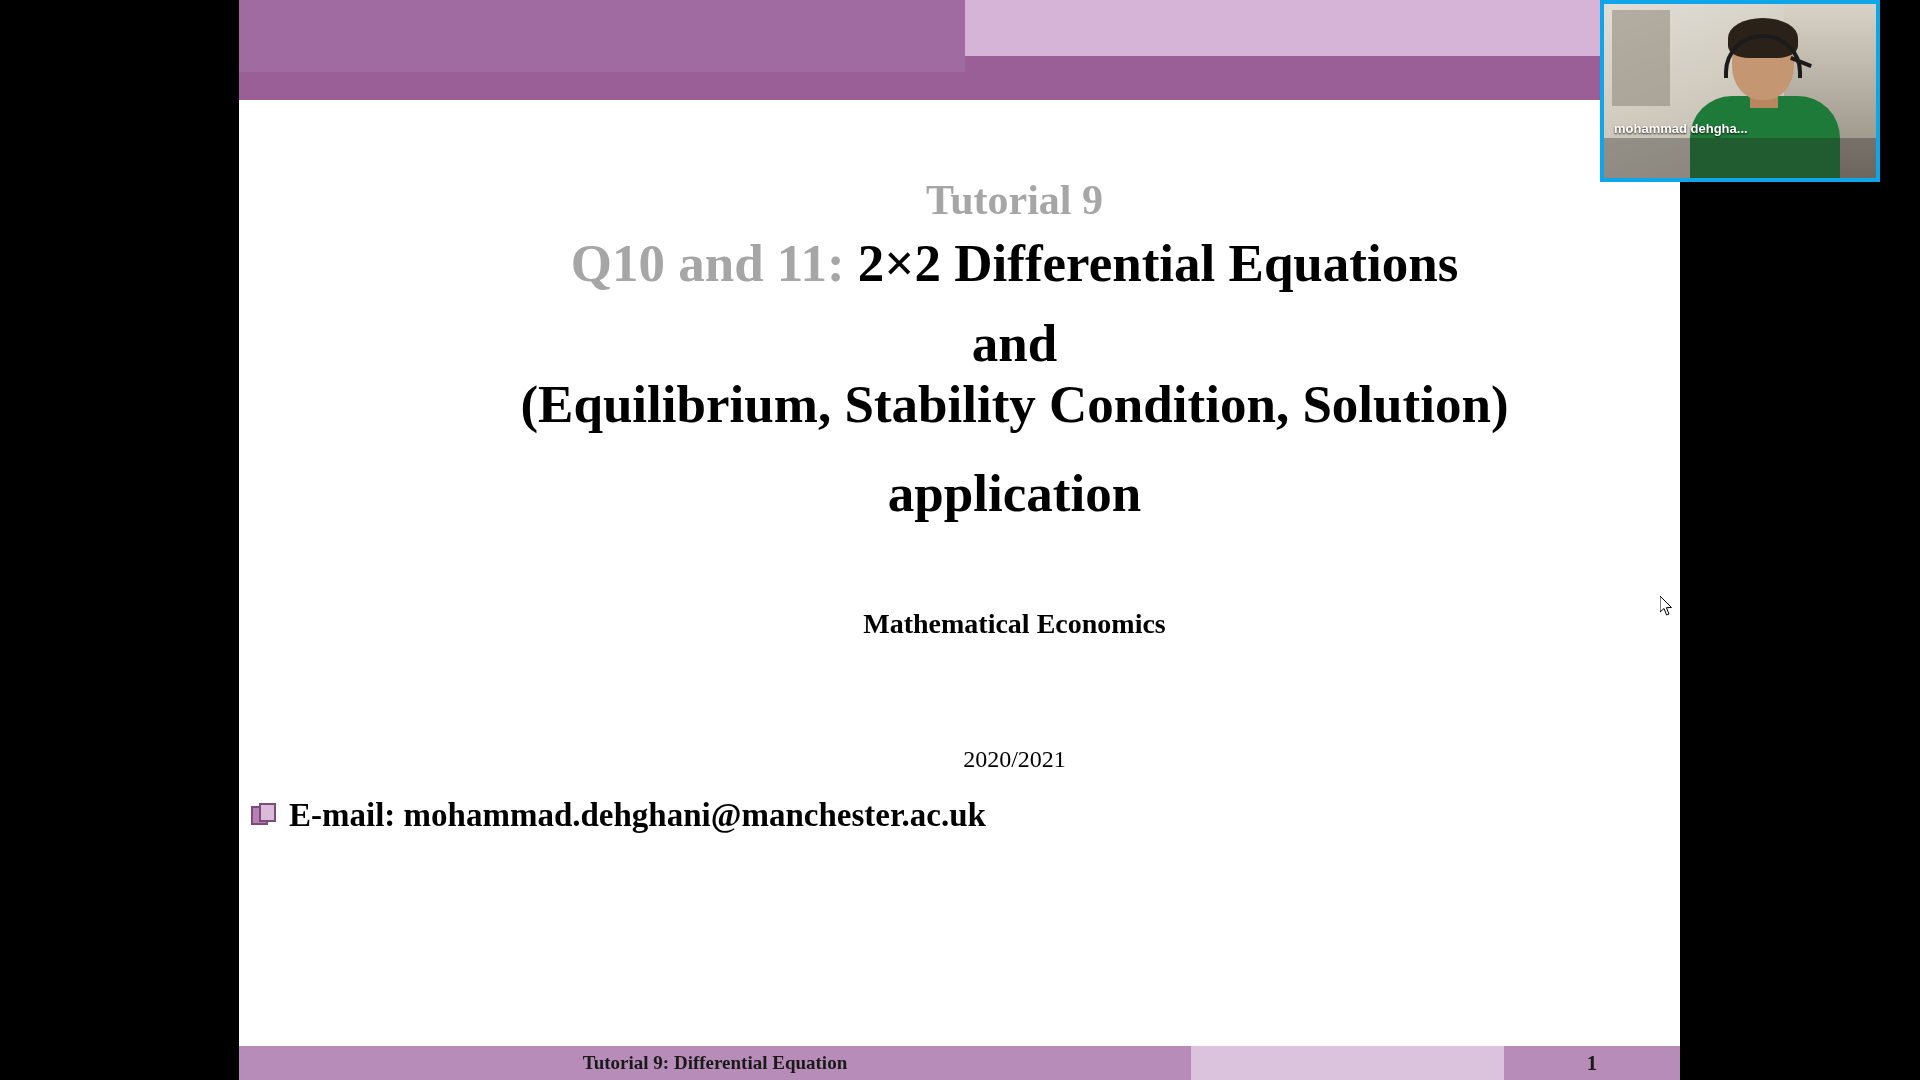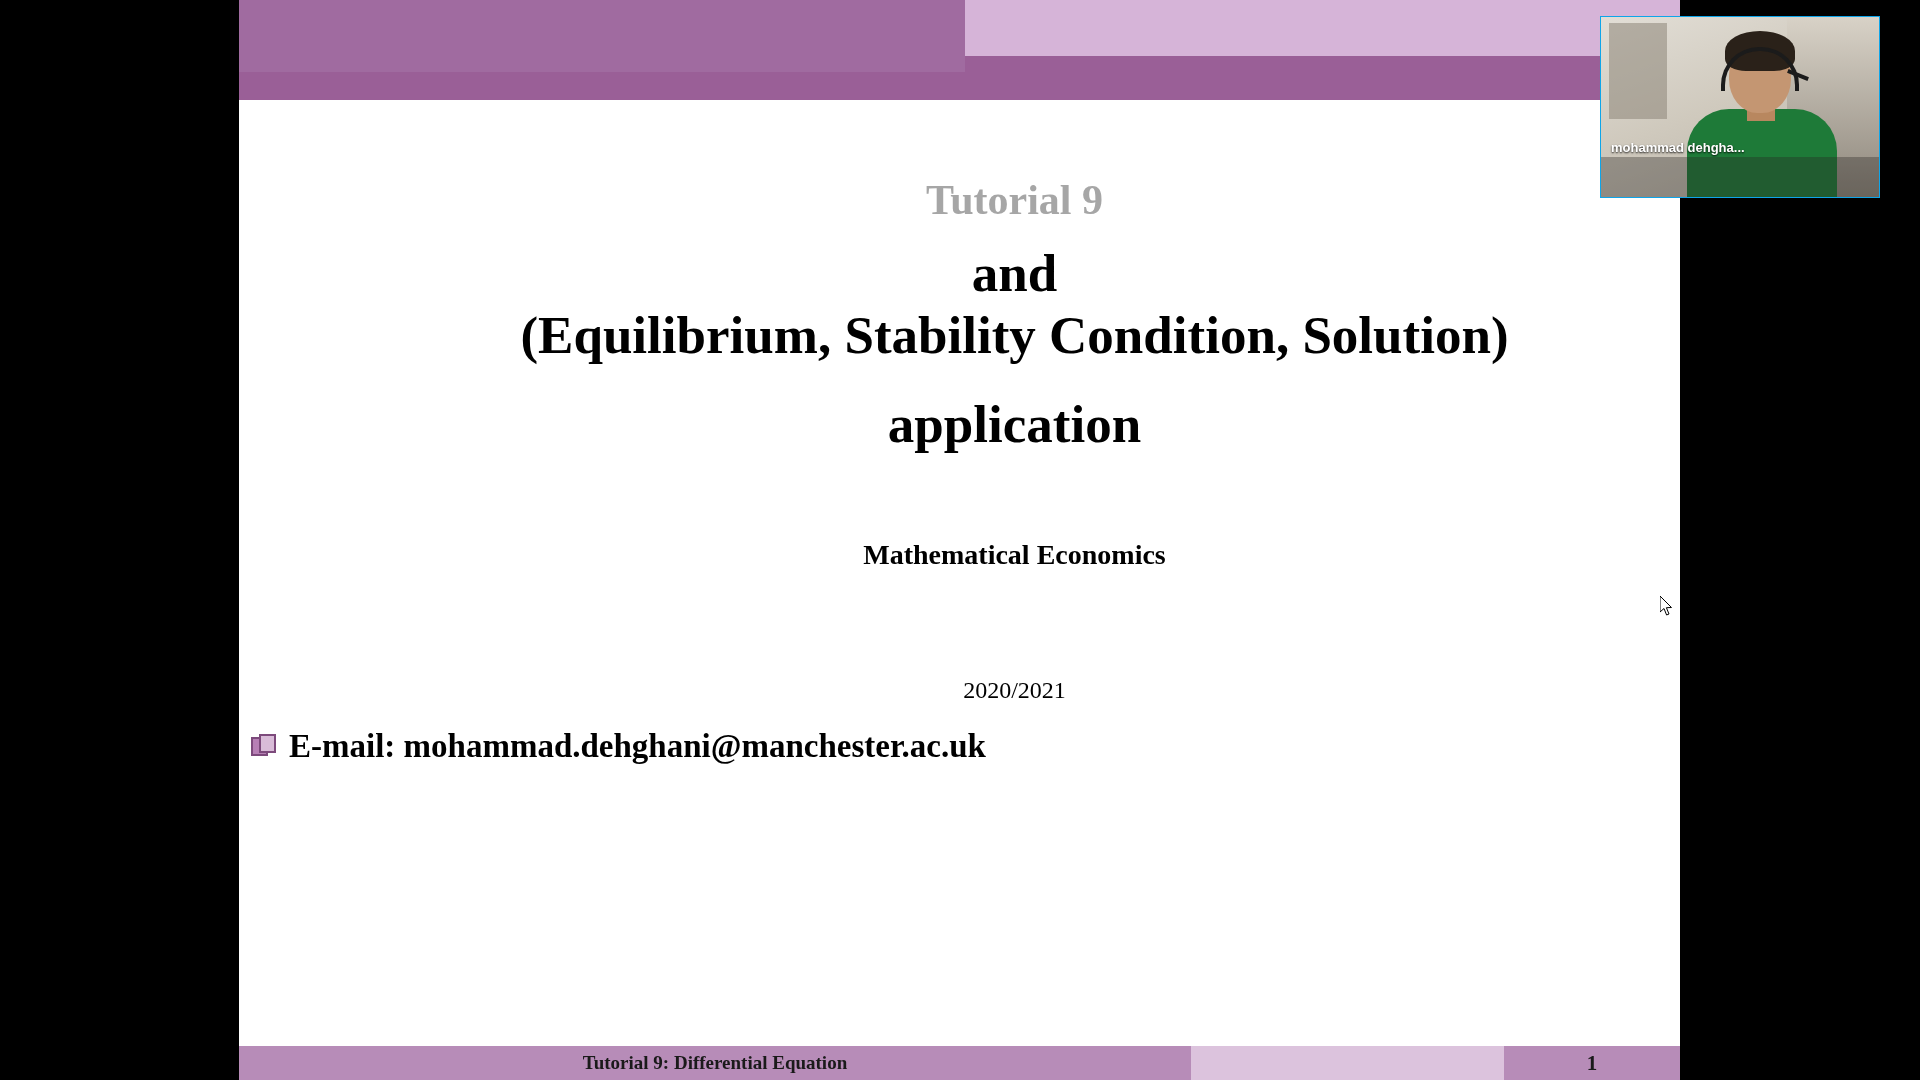--- a/index.html
+++ b/index.html
@@ -213,23 +213,22 @@
 
   
   #webcam {
     position: absolute;
     left: 1600px;
     top: 0px;
     width: 280px;
     height: 182px;
     background: #5c5c58;
     overflow: hidden;
-    border: 1px solid #0ea5e9;
+    border: 4px solid #0ea5e9;
     box-sizing: border-box;
-    margin-top: 16px;
   }
   .cam-wall {
     position: absolute;
     left: 0; top: 0;
     width: 320px; height: 182px;
     background: linear-gradient(160deg, #e2ded6 0%, #cfc9bd 45%, #b3aca0 100%);
   }
   .cam-wall-right {
     position: absolute;
     right: 0; top: 0;
@@ -327,20 +326,24 @@
 
     <div class="banner-base"></div>
     <div class="banner-dark"></div>
     <div class="banner-light"></div>
     <div class="banner-strip"></div>
 
     <div class="slide-body">
 
       <div class="title-line" id="title-tutorial">Tutorial 9</div>
 
+      <div class="title-line" id="title-main-1">
+        <span class="grey">Q10 and 11:</span>
+        <span>2×2 Differential Equations</span>
+      </div>
 
       <div class="title-line" id="title-and">and</div>
 
       <div class="title-line" id="title-main-2">(Equilibrium, Stability Condition, Solution)</div>
 
       <div class="title-line" id="title-application">application</div>
 
       <div id="subject">Mathematical Economics</div>
 
       <div id="year">2020/2021</div>

